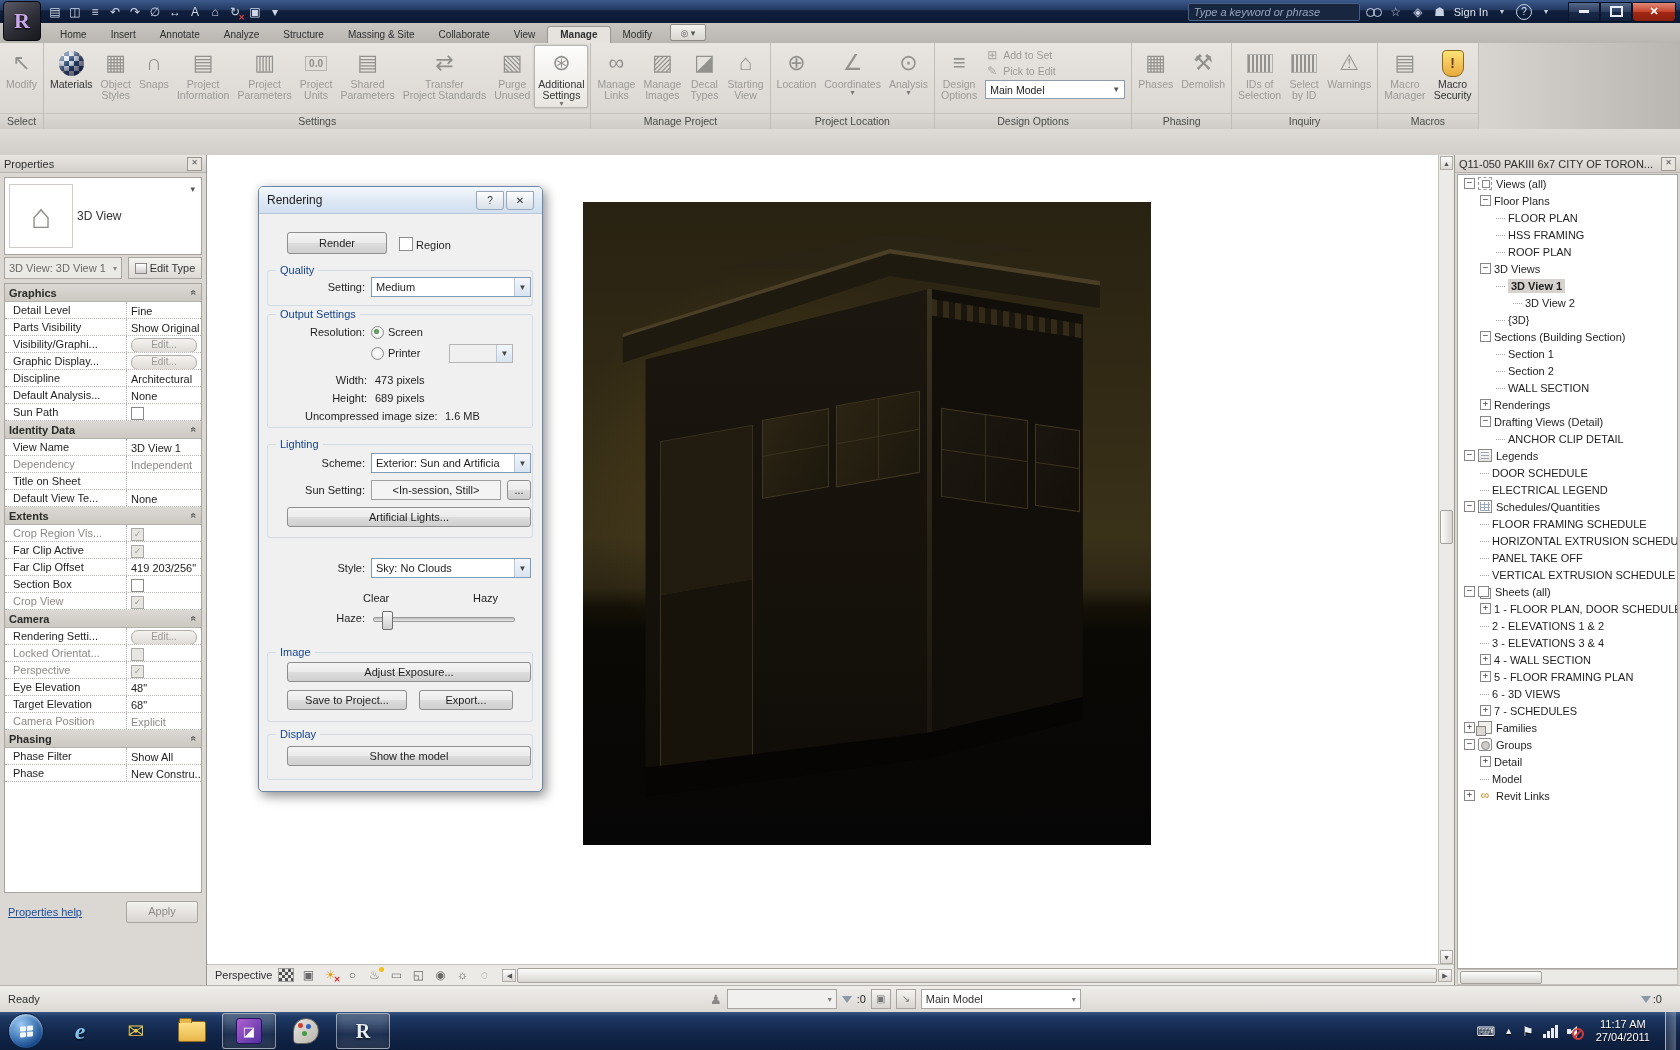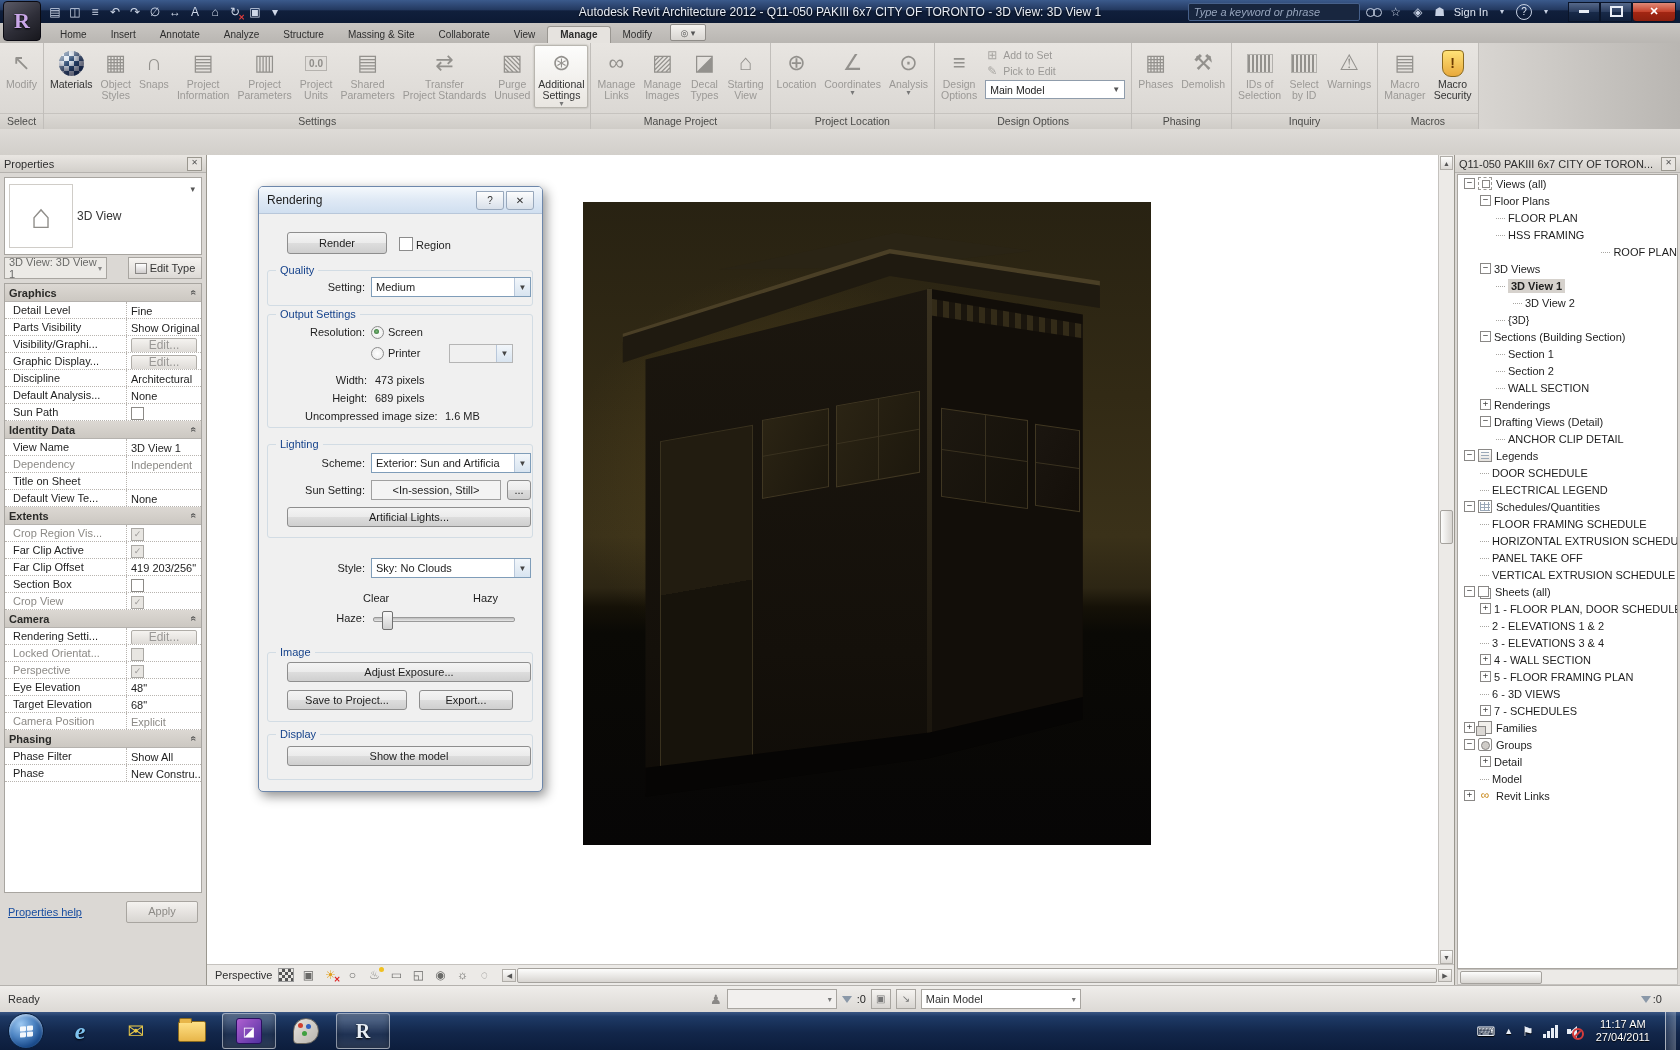--- a/index.html
+++ b/index.html
@@ -65,33 +65,33 @@
   #workspace{position:absolute;left:0;top:155px;width:100%;height:830px;background:#c9c6c2;}
 
   
   #properties{position:absolute;left:0;top:0;width:207px;height:100%;background:#dbd8d4;border-right:1px solid #9a978f;box-sizing:border-box;}
   .pal-title{height:17px;background:linear-gradient(#e9e6e2,#d3d0cb);border-bottom:1px solid #b5b2ae;display:flex;align-items:center;padding:0 4px;font-size:11px;color:#2e2e2e;}
   .pal-close{margin-left:auto;width:13px;height:12px;border:1px solid #9a978f;background:#e8e5e1;font-size:8px;line-height:10px;text-align:center;color:#555;}
   #type-box{position:absolute;left:4px;top:22px;right:4px;height:76px;background:#fff;border:1px solid #a8a5a0;display:flex;align-items:center;}
   #type-thumb{width:62px;height:62px;margin:4px;border:1px solid #d0cdc8;display:flex;align-items:center;justify-content:center;font-size:34px;color:#8f8d89;}
   #type-label{font-size:12px;color:#333;}
   #type-arrow{margin-left:auto;margin-right:6px;font-size:9px;color:#555;align-self:flex-start;margin-top:6px;}
-  #sel-row{position:absolute;left:4px;top:102px;right:4px;height:22px;display:flex;gap:21px;}
+  #sel-row{position:absolute;left:4px;top:102px;right:4px;height:22px;display:flex;gap:6px;}
   #inst-combo{flex:1;background:#eceae6;border:1px solid #a8a5a0;color:#6a6a68;display:flex;align-items:center;padding:0 4px;justify-content:space-between;}
   #inst-combo .da{font-size:8px;color:#8a8a88;}
   #edit-type-btn{width:72px;background:linear-gradient(#f6f4f1,#dcd9d5);border:1px solid #a8a5a0;display:flex;align-items:center;justify-content:center;gap:3px;color:#333;}
   #edit-type-btn .eic{width:10px;height:9px;border:1px solid #8a8886;background:linear-gradient(#fff,#cfcccc);}
   #prop-grid{position:absolute;left:4px;top:128px;right:4px;bottom:92px;background:#fff;border:1px solid #a8a5a0;overflow:hidden;}
   .sec-hdr{height:17px;background:linear-gradient(#dcd8d3,#ccc8c2);border-bottom:1px solid #b5b2ae;display:flex;align-items:center;padding:0 4px;font-weight:bold;color:#2a2a28;}
   .sec-chev{margin-left:auto;transform:rotate(90deg);font-size:10px;color:#555;}
   .prow{height:17px;display:flex;border-bottom:1px dotted #b8b4af;box-sizing:border-box;}
   .pcell-l{width:122px;padding:2px 2px 0 8px;border-right:1px dotted #b8b4af;box-sizing:border-box;background:#fff;overflow:hidden;white-space:nowrap;}
   .pcell-v{flex:1;padding:2px 2px 0 4px;overflow:hidden;white-space:nowrap;display:flex;align-items:center;}
   .muted{color:#8c8a86;}
-  .pbtn{flex:1;height:13px;margin-right:2px;border:1px solid #b0ada8;background:linear-gradient(#f5f3f0,#dedbd7);color:#9a9896;text-align:center;font-size:12px;line-height:12px;border-radius:2px;}
+  .pbtn{flex:1;height:13px;margin-right:2px;border:1px solid #b0ada8;background:linear-gradient(#f5f3f0,#dedbd7);color:#9a9896;text-align:center;font-size:10px;line-height:12px;border-radius:7px;}
   .pchk{width:11px;height:11px;border:1px solid #8c8a86;background:#fff;font-size:9px;line-height:10px;text-align:center;color:#6e6e6c;}
   .pchk.dis{background:#e8e6e2;color:#9a9896;border-color:#aaa8a4;}
   #props-footer{position:absolute;left:0;bottom:60px;right:0;height:26px;display:flex;align-items:center;padding:0 8px;box-sizing:border-box;}
   #props-help{color:#1b4fa0;text-decoration:underline;}
   #apply-btn{margin-left:auto;width:70px;height:20px;border:1px solid #a8a5a0;border-radius:2px;background:linear-gradient(#f4f2ef,#d8d5d1);color:#8c8a86;text-align:center;line-height:18px;}
 
   
   #drawing{position:absolute;left:207px;top:0;width:1248px;height:100%;background:#fff;border-right:1px solid #9a978f;box-sizing:border-box;}
   #canvas{position:absolute;left:0;top:0;right:15px;bottom:20px;background:#fff;overflow:hidden;}
   #render-img{position:absolute;left:376px;top:47px;width:568px;height:643px;background:
@@ -229,21 +229,20 @@
         <span class="qbtn">↶</span>
         <span class="qbtn">↷</span>
         <span class="qbtn">∅</span>
         <span class="qbtn">↔</span>
         <span class="qbtn">A</span>
         <span class="qbtn">⌂</span>
         <span class="qbtn">↻<span class="err">✕</span></span>
         <span class="qbtn">▣</span>
         <span class="qbtn">▾</span>
       </div>
-    <div id="title-text">Autodesk Revit Architecture 2012 -    Q11-050 PAKIII 6x7 CITY OF TORONTO - 3D View: 3D View 1</div>
     <div id="tb-right">
       <input id="search-box" placeholder="Type a keyword or phrase" style="">
       <span class="binoc">
           <i></i>
           <i></i>
         </span>
       <span class="tb-ico">☆</span>
       <span class="tb-ico">◈</span>
       <span class="tb-ico">☗</span>
       <span id="sign-in">Sign In</span>
@@ -743,21 +742,21 @@
             <span class="tlabel">Floor Plans</span>
           </div>
           <div class="trow" style="padding-left: 38px;">
             <span class="dash"></span>
             <span class="tlabel">FLOOR PLAN</span>
           </div>
           <div class="trow" style="padding-left: 38px;">
             <span class="dash"></span>
             <span class="tlabel">HSS FRAMING</span>
           </div>
-          <div class="trow" style="padding-left: 38px; justify-content: flex-end;">
+          <div class="trow" style="padding-left: 38px;">
             <span class="dash"></span>
             <span class="tlabel">ROOF PLAN</span>
           </div>
           <div class="trow" style="padding-left: 22px;">
             <span class="exp">−</span>
             <span class="tlabel">3D Views</span>
           </div>
           <div class="trow" style="padding-left: 38px;">
             <span class="dash"></span>
             <span class="tlabel sel">3D View 1</span>

